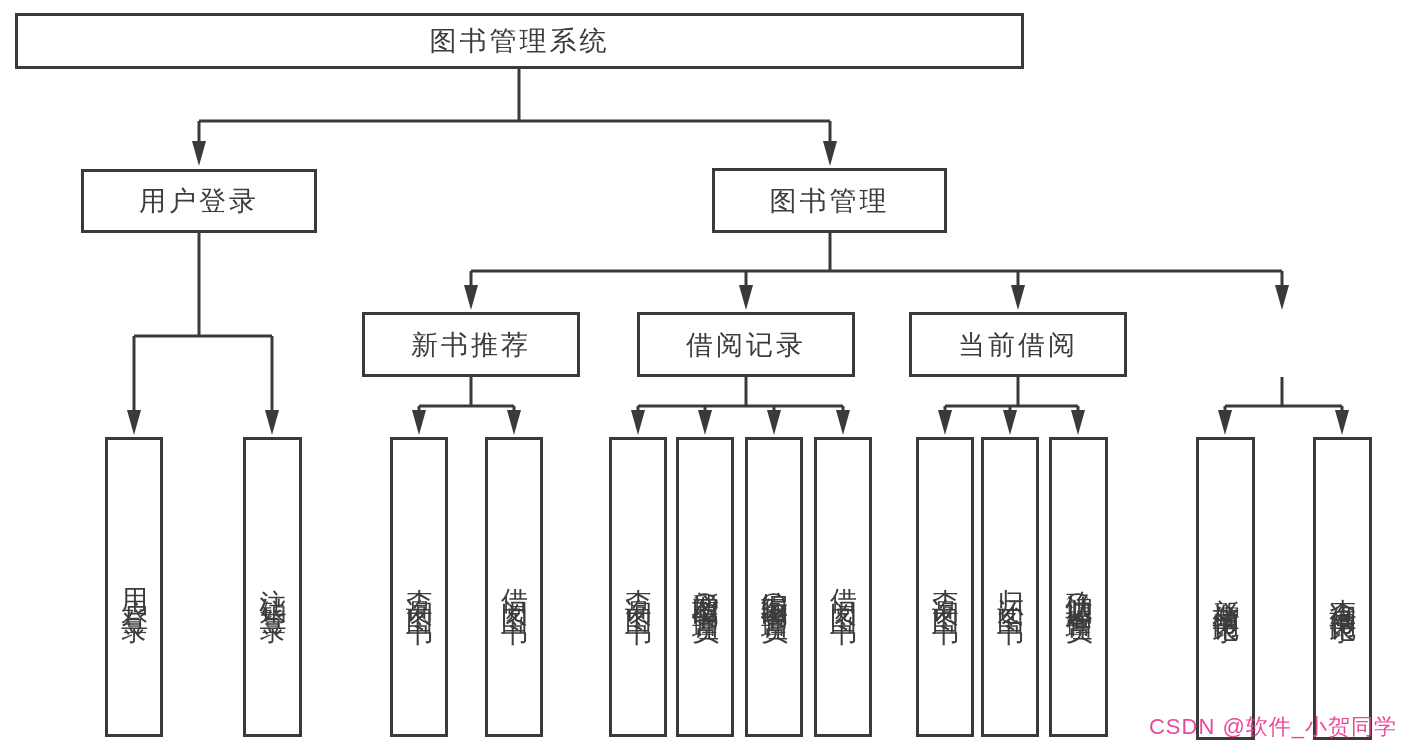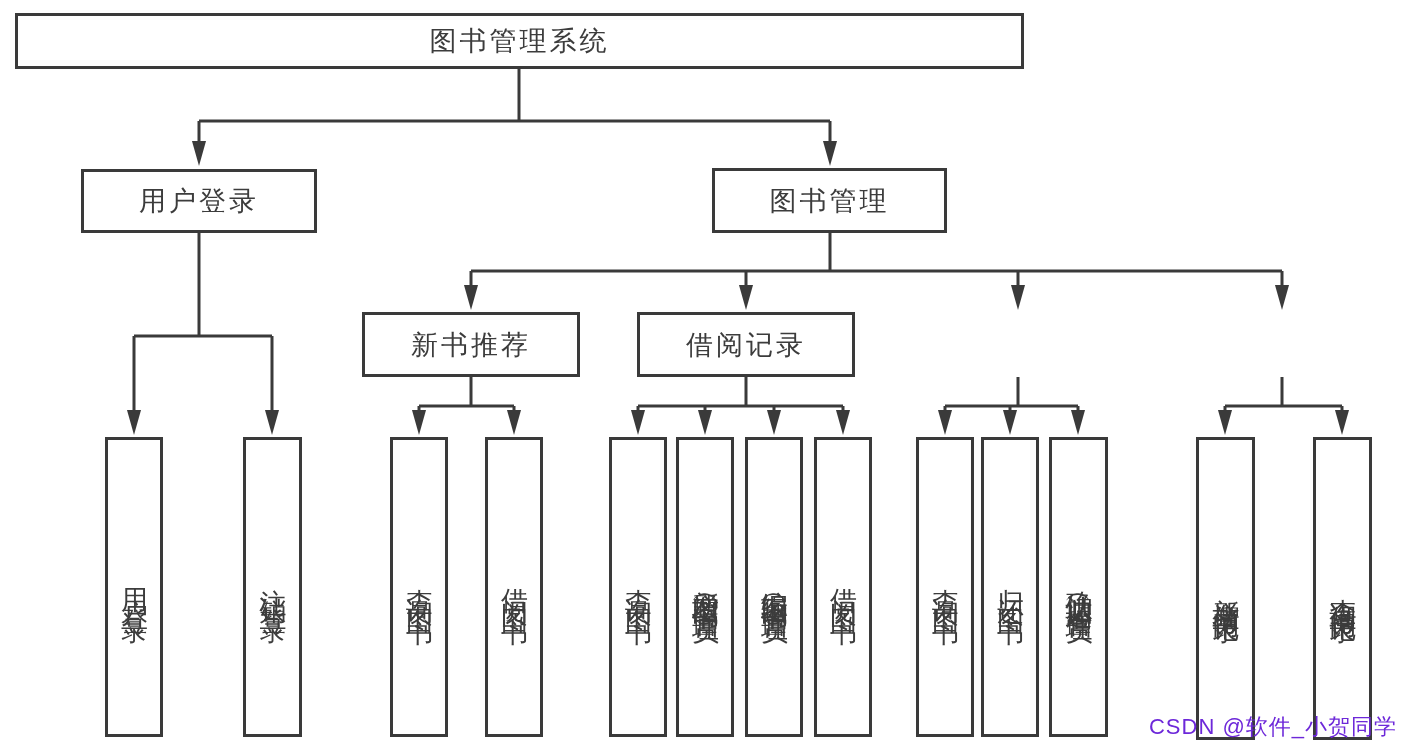--- a/index.html
+++ b/index.html
@@ -35,21 +35,21 @@
     font-size:27px;
     line-height:1;
   }
   .v4 .label { letter-spacing:10px; }
   .v6 .label { letter-spacing:4px; }
   .v9 .label { letter-spacing:4px; }
   .watermark {
     position:absolute;
     right:8px; top:712px;
     font-size:22px;
-    color:#6d28d9;
+    color:#ec4899;
     letter-spacing:1px;
     white-space:nowrap;
   }
 </style>
 </head>
 <body>
 
 <div class="canvas">
 
   <svg class="connectors" viewBox="0 0 1405 747">
@@ -109,20 +109,23 @@
   <div class="node hbox" style="left:712px;top:168px;width:235px;height:65px">
     <span class="label">图书管理</span>
   </div>
 
   <div class="node hbox" style="left:362px;top:312px;width:218px;height:65px">
     <span class="label">新书推荐</span>
   </div>
   <div class="node hbox" style="left:637px;top:312px;width:218px;height:65px">
     <span class="label">借阅记录</span>
   </div>
+  <div class="node hbox" style="left:909px;top:312px;width:218px;height:65px">
+    <span class="label">当前借阅</span>
+  </div>
 
   <div class="node vbox v4" style="left:105px;top:437px;width:58px;height:300px">
     <span class="label">用户登录</span>
   </div>
   <div class="node vbox v4" style="left:243px;top:437px;width:59px;height:300px">
     <span class="label">注销登录</span>
   </div>
 
   <div class="node vbox v4" style="left:390px;top:437px;width:58px;height:300px">
     <span class="label">查询图书</span>

